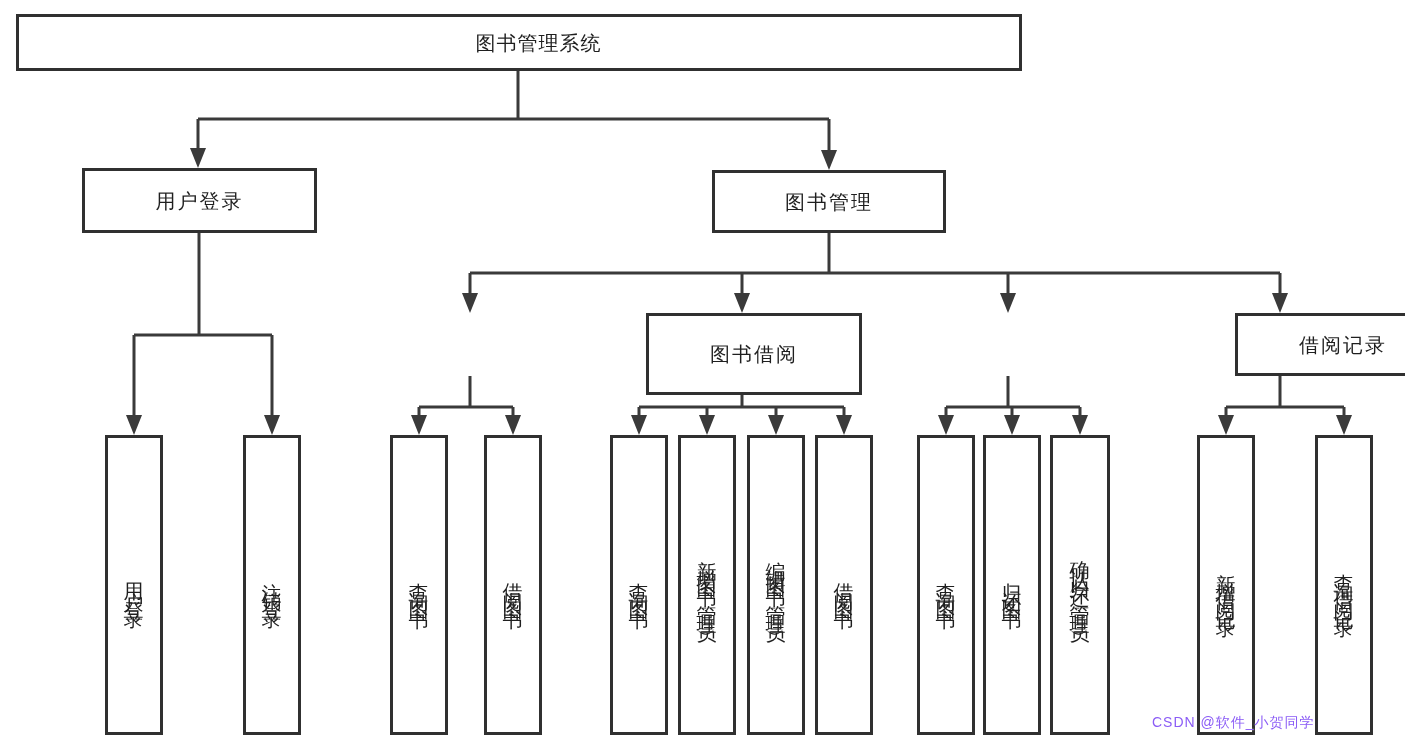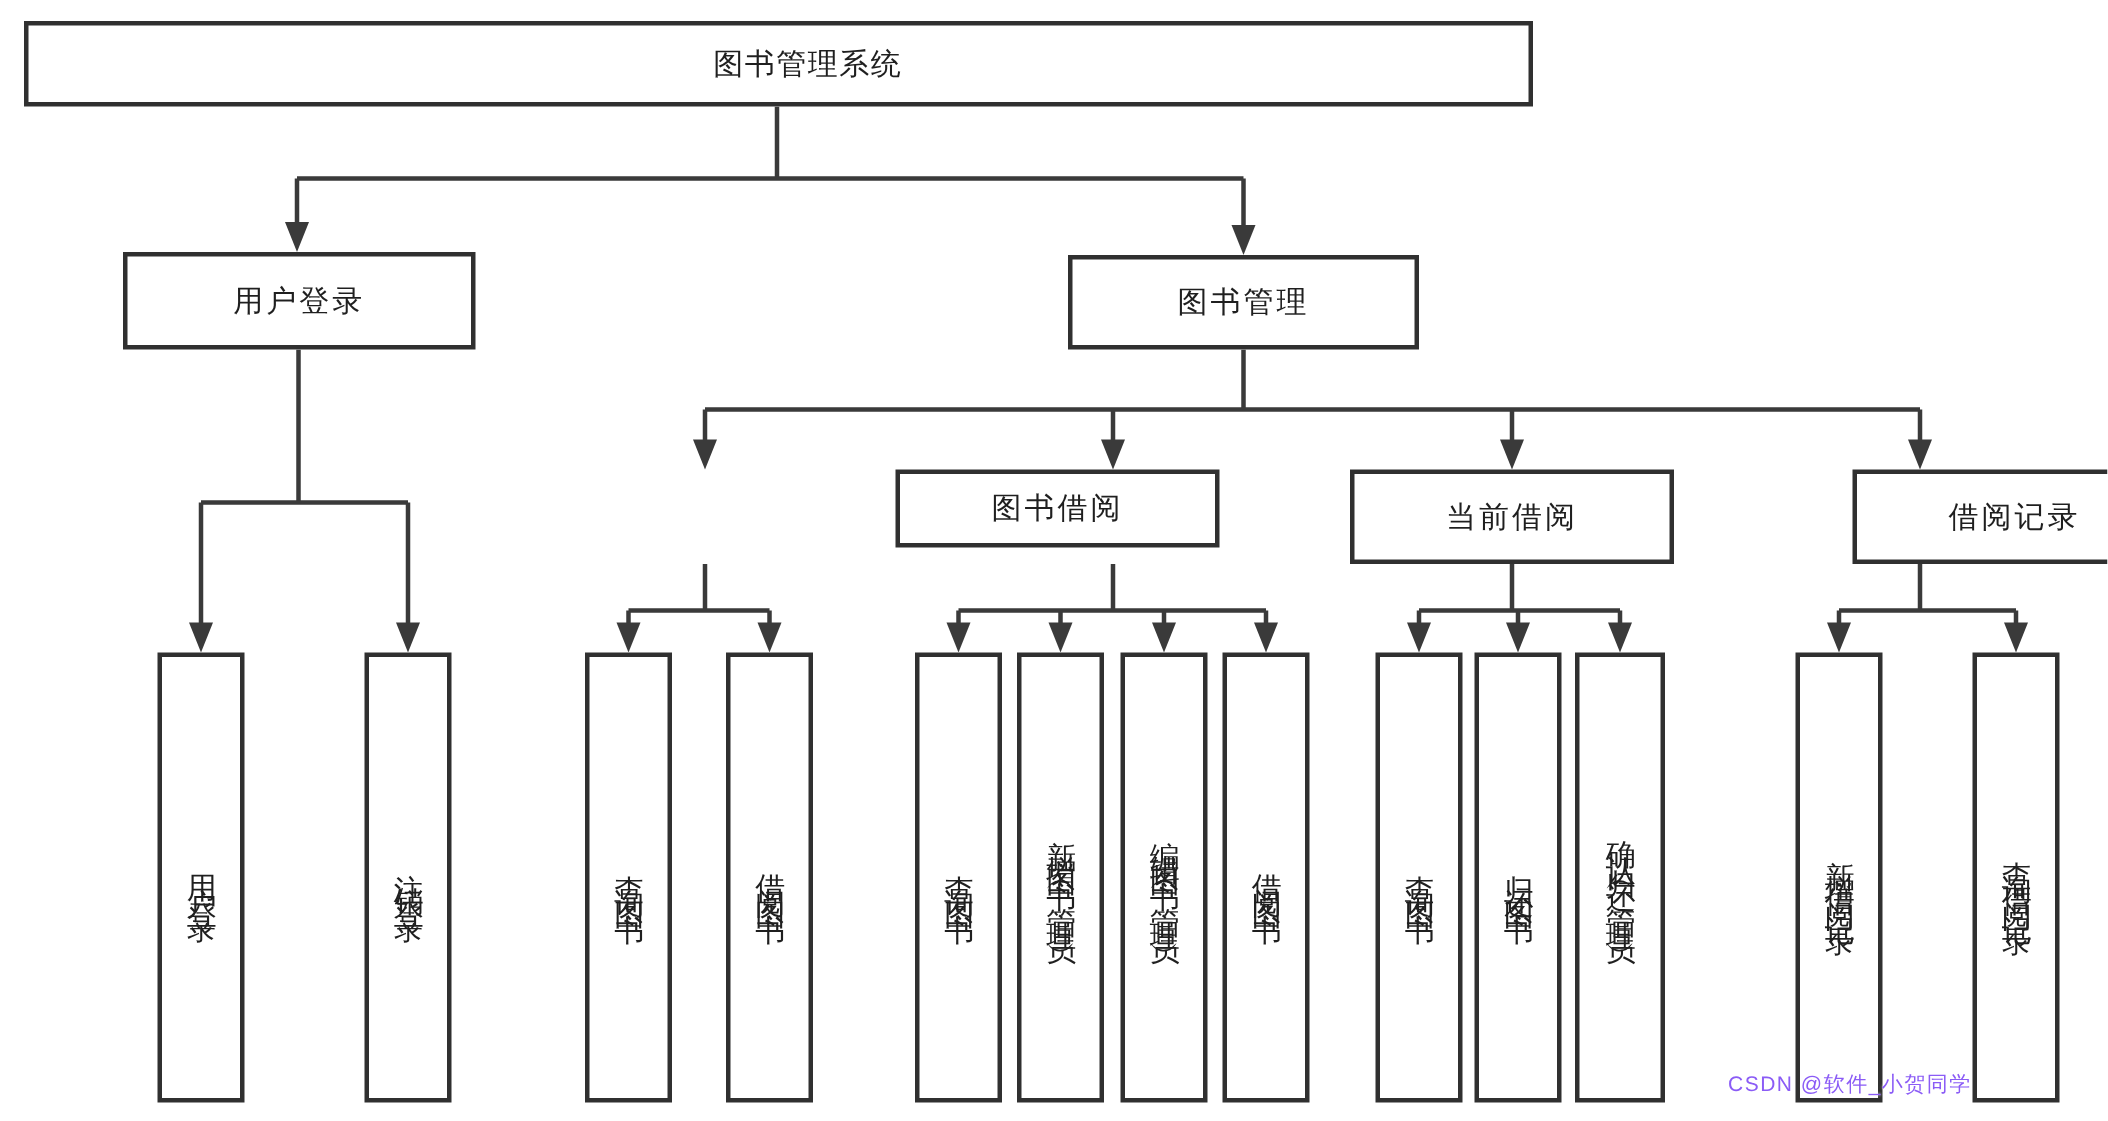--- a/index.html
+++ b/index.html
@@ -108,22 +108,21 @@
     <polygon points="1072,415 1088,415 1080,435"></polygon>
     <polygon points="1218,415 1234,415 1226,435"></polygon>
     <polygon points="1336,415 1352,415 1344,435"></polygon>
   </svg>
 
   <div class="box root-box" style="left:16px; top:14px; width:1006px; height:57px;">图书管理系统</div>
 
   <div class="box" style="left:82px; top:168px; width:235px; height:65px;">用户登录</div>
   <div class="box" style="left:712px; top:170px; width:234px; height:63px;text-align:center;">图书管理</div>
 
-  <div class="box" style="left:597px; top:313px; width:216px; height:52px;">图书借阅</div>
-  <div class="box" style="left:900px; top:313px; width:216px; height:63px;">当前借阅</div>
+  <div class="box" style="left:646px; top:313px; width:216px; height:82px;">图书借阅</div>
   <div class="box" style="left:1235px; top:313px; width:216px; height:63px;text-align:right;">借阅记录</div>
 
   <div class="box leaf" style="left:105px; top:435px; width:58px; height:300px;">用户登录</div>
   <div class="box leaf" style="left:243px; top:435px; width:58px; height:300px;">注销登录</div>
 
   <div class="box leaf" style="left:390px; top:435px; width:58px; height:300px;">查询图书</div>
   <div class="box leaf" style="left:484px; top:435px; width:58px; height:300px;">借阅图书</div>
 
   <div class="box leaf" style="left:610px; top:435px; width:58px; height:300px;">查询图书</div>
   <div class="box leaf" style="left:678px; top:435px; width:58px; height:300px;">新增图书（管理员）</div>

